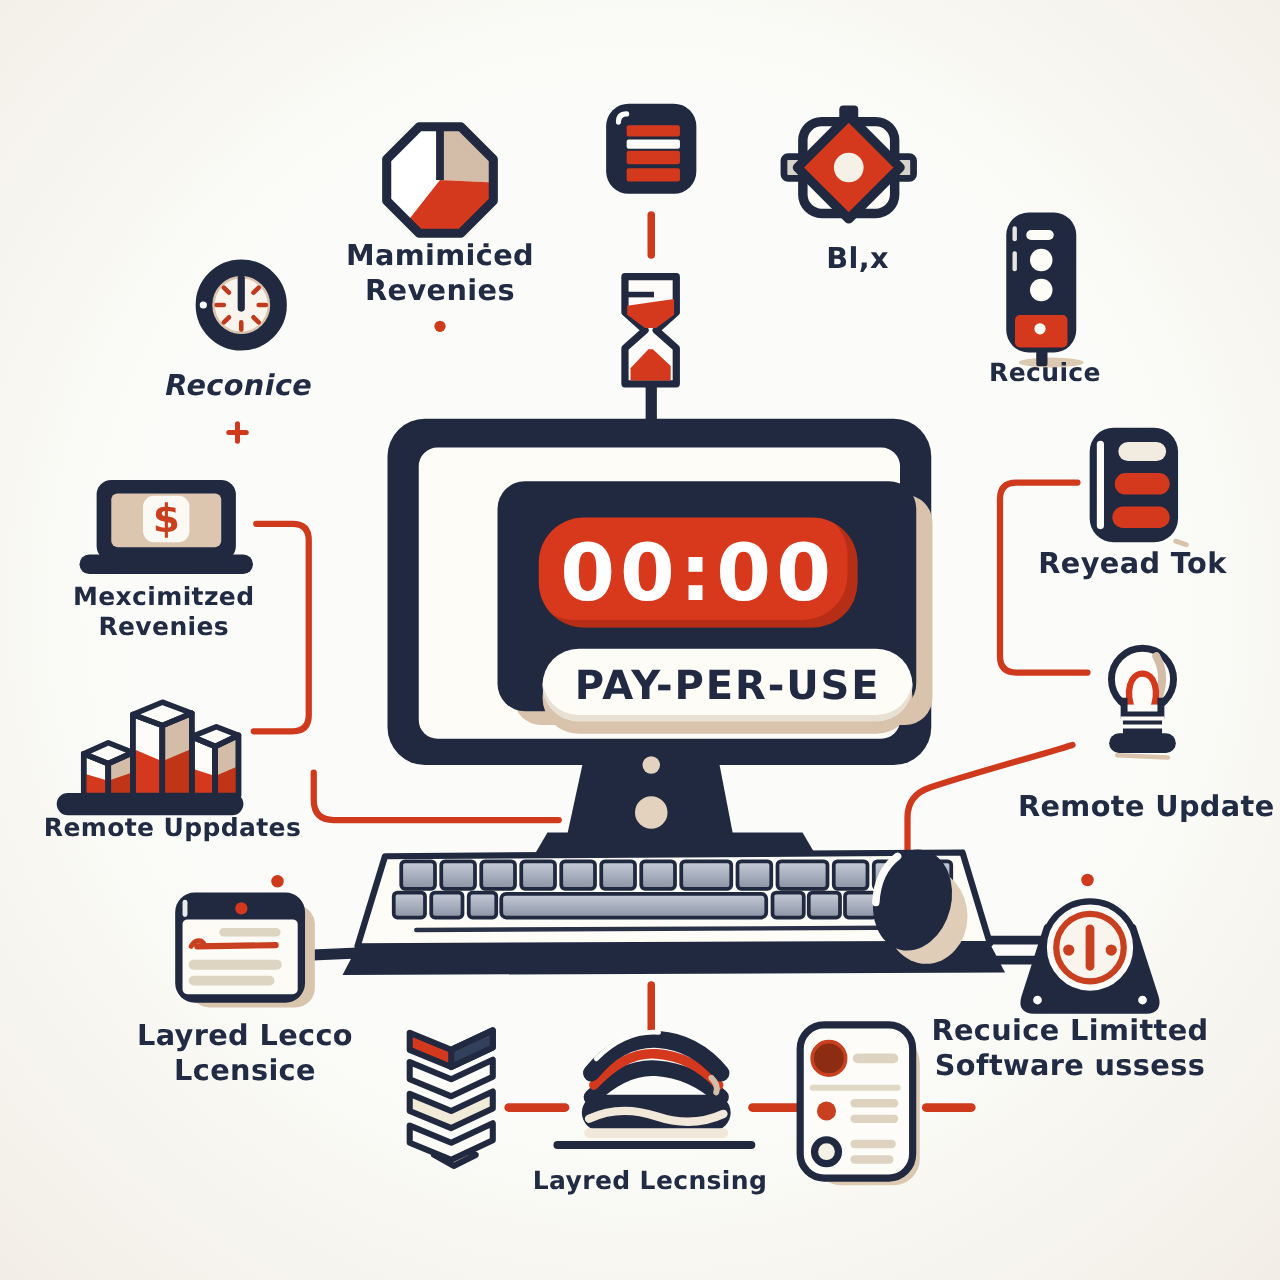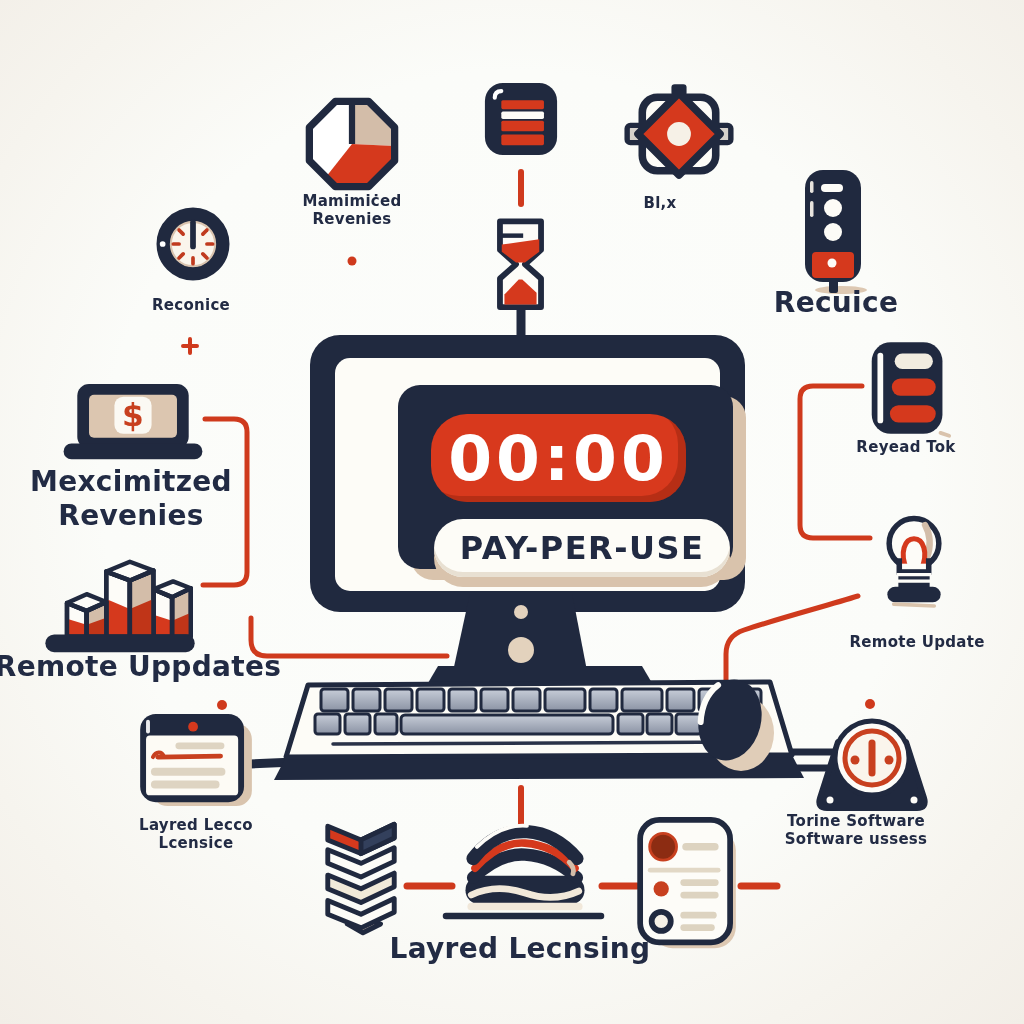--- a/index.html
+++ b/index.html
@@ -3,21 +3,21 @@
 <meta charset="utf-8">
 <style>
   html,body{margin:0;padding:0;}
   .canvas{position:relative;width:1024px;height:1024px;overflow:hidden;
     font-family:"DejaVu Sans",sans-serif;
     background:radial-gradient(circle at 50% 47%, #fcfdfb 0%, #fbfcf9 55%, #f6f4ee 80%, #f2eee7 100%);}
   svg{position:absolute;overflow:visible;}
   .connectors{left:0;top:0;}
   .label{position:absolute;transform:translateX(-50%);text-align:center;color:#222b44;
     font-weight:700;line-height:1.2;white-space:nowrap;letter-spacing:.3px;}
-  .lbl-24{font-size:15px;} .lbl-26{font-size:28px;}
+  .lbl-24{font-size:23px;} .lbl-26{font-size:20px;}
   
   .monitor{position:absolute;left:310px;top:335px;width:435px;height:277px;
     background:#20293f;border-radius:30px;}
   .monitor-screen{position:absolute;left:25px;top:23px;right:25px;bottom:21px;
     background:#fdfcf7;border-radius:15px;}
   .screen-inner{position:absolute;left:30px;top:27px;width:335px;height:184px;
     background:#20293f;border-radius:22px;box-shadow:13px 11px 0 0 #d9c3ac;margin-left:33px;}
   .timer-pill{position:absolute;left:33px;top:29px;width:255px;height:88px;
     background:#d8391d;border-radius:36px;box-shadow:inset -8px -6px 0 rgba(120,25,8,.35);
     display:flex;align-items:center;justify-content:center;}
@@ -303,33 +303,33 @@
     <circle cx="47" cy="48" r="4.5" fill="#c8401f"></circle>
     <circle cx="81" cy="48" r="4.5" fill="#c8401f"></circle>
     <circle cx="22" cy="88" r="3.5" fill="#fdfcf8"></circle>
     <circle cx="106" cy="88" r="3.5" fill="#fdfcf8"></circle>
   </svg>
 
   <div class="label lbl-24" style="left:352px;top:192px;">
     <span style="display:block">Mamimiċed</span>
     <span style="display:block">Revenies</span>
   </div>
-  <div class="label lbl-24" style="left:191px;top:296px;">Reconice</div>
-  <div class="label lbl-24" style="left:660px;top:194px;">Bl,x</div>
+  <div class="label lbl-24" style="left:191px;top:296px;font-style:italic;">Reconice</div>
+  <div class="label lbl-24" style="left:686px;top:194px;">Bl,x</div>
   <div class="label lbl-26" style="left:836px;top:286px;">Recuice</div>
   <div class="label lbl-24" style="left:906px;top:438px;">Reyead Tok</div>
   <div class="label lbl-24" style="left:917px;top:613px;margin-top:20px;">Remote Update</div>
   <div class="label lbl-26" style="left:131px;top:465px;">
     <span style="display:block">Mexcimitzed</span>
     <span style="display:block">Revenies</span>
   </div>
   <div class="label lbl-26" style="left:138px;top:650px;">Remote Uppdates</div>
   <div class="label lbl-24" style="left:196px;top:816px;">
     <span style="display:block">Layred Lecco</span>
     <span style="display:block">Lcensice</span>
   </div>
   <div class="label lbl-26" style="left:520px;top:932px;">Layred Lecnsing</div>
   <div class="label lbl-24" style="left:856px;top:812px;">
-    <span style="display:block">Torine Software</span>
+    <span style="display:block">Recuice Limitted</span>
     <span style="display:block">Software ussess</span>
   </div>
 
 </div>
 
 </body></html>

